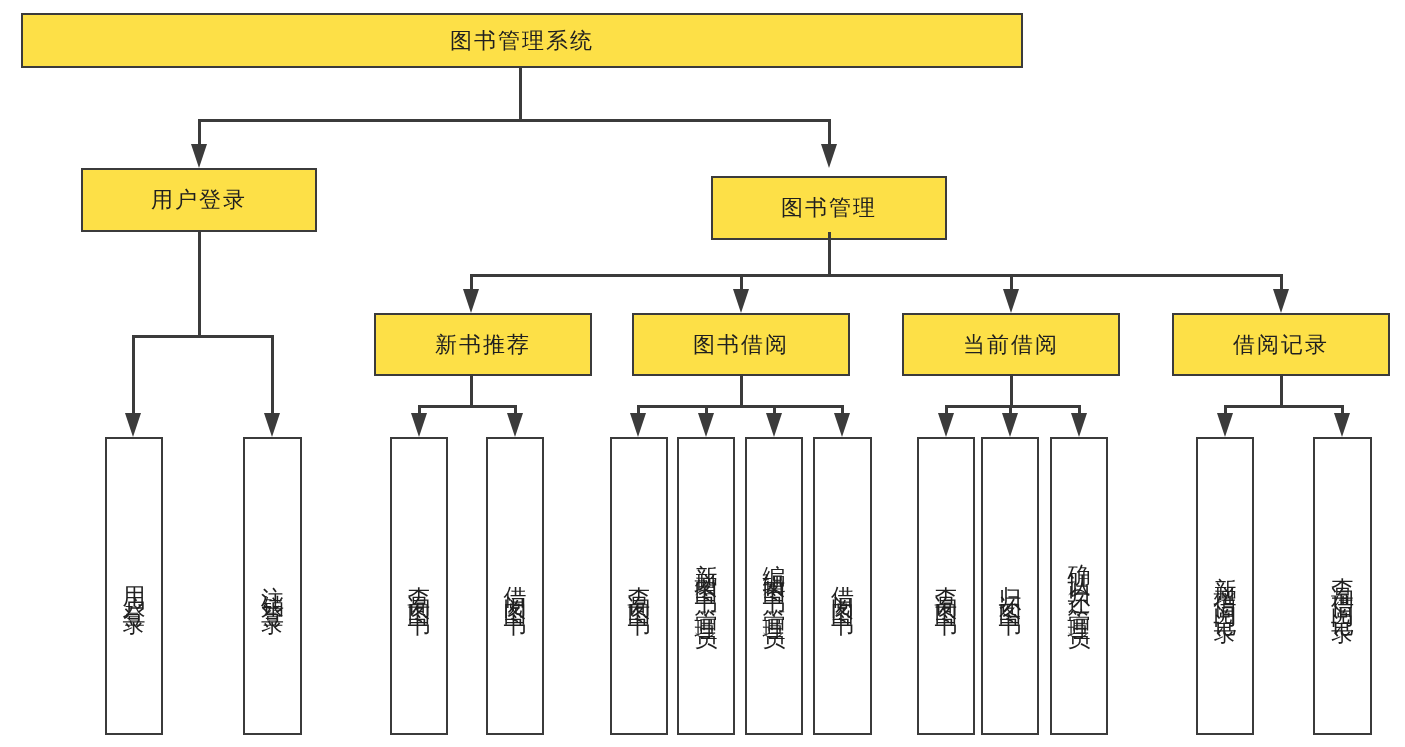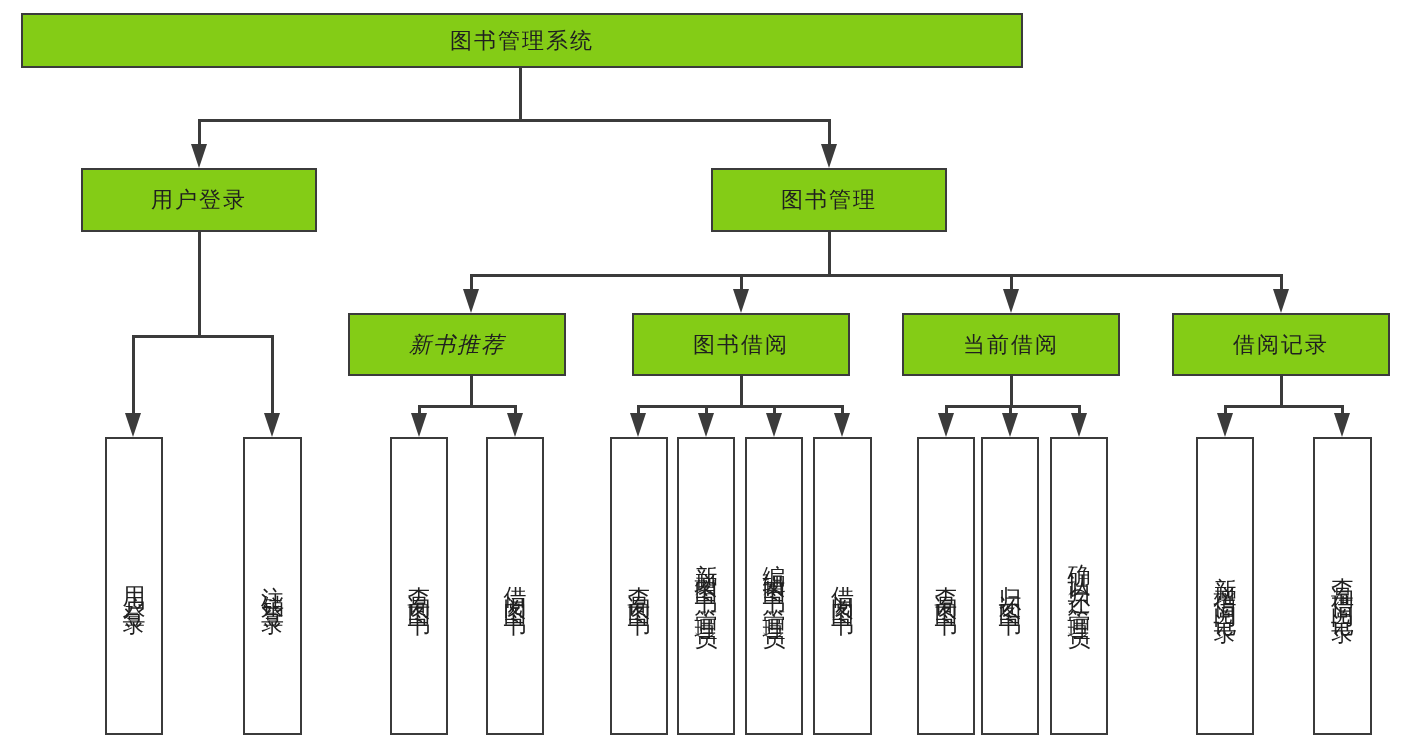--- a/index.html
+++ b/index.html
@@ -1,21 +1,21 @@
 <!DOCTYPE html>
 <html><head>
 <meta charset="utf-8">
 <style>
   html,body{margin:0;padding:0;background:#ffffff;}
   #stage{
     position:relative;width:1405px;height:747px;background:#ffffff;overflow:hidden;
     font-family:"Liberation Sans","DejaVu Sans",sans-serif;
   }
   .box{
-    position:absolute;box-sizing:border-box;border:2px solid #3b3b3b;background:#84cc16;
+    position:absolute;box-sizing:border-box;border:2px solid #3b3b3b;background:#fde047;
     display:flex;align-items:center;justify-content:center;
     font-size:22px;color:#1f1f1f;letter-spacing:2px;white-space:nowrap;
   }
   .vbox{
     position:absolute;box-sizing:border-box;border:2px solid #3b3b3b;background:#ffffff;
     display:flex;align-items:center;justify-content:center;
   }
   .vtext{
     writing-mode:vertical-rl;text-orientation:mixed;
     font-size:23px;letter-spacing:9px;line-height:1;color:#1f1f1f;white-space:nowrap;
@@ -40,41 +40,41 @@
   <div class="box" style="left:21px;top:13px;width:1002px;height:55px;">图书管理系统</div>
 
   <div class="vl" style="left:519px;top:68px;height:54px;"></div>
   <div class="hl" style="left:198px;top:119px;width:633px;"></div>
   <div class="vl" style="left:198px;top:119px;height:28px;"></div>
   <div class="ar" style="left:191px;top:144px;"></div>
   <div class="vl" style="left:828px;top:119px;height:28px;"></div>
   <div class="ar" style="left:821px;top:144px;"></div>
 
   <div class="box" style="left:81px;top:168px;width:236px;height:64px;">用户登录</div>
-  <div class="box" style="left:711px;top:168px;width:236px;height:64px;">图书管理</div>
+  <div class="box" style="left:711px;top:176px;width:236px;height:64px;">图书管理</div>
 
   <div class="vl" style="left:198px;top:232px;height:106px;"></div>
   <div class="hl" style="left:132px;top:335px;width:142px;"></div>
   <div class="vl" style="left:132px;top:335px;height:80px;"></div>
   <div class="ar" style="left:125px;top:413px;"></div>
   <div class="vl" style="left:271px;top:335px;height:80px;"></div>
   <div class="ar" style="left:264px;top:413px;"></div>
 
   <div class="vl" style="left:828px;top:232px;height:45px;"></div>
   <div class="hl" style="left:470px;top:274px;width:813px;"></div>
   <div class="vl" style="left:470px;top:274px;height:17px;"></div>
   <div class="ar" style="left:463px;top:289px;"></div>
   <div class="vl" style="left:740px;top:274px;height:17px;"></div>
   <div class="ar" style="left:733px;top:289px;"></div>
   <div class="vl" style="left:1010px;top:274px;height:17px;"></div>
   <div class="ar" style="left:1003px;top:289px;"></div>
   <div class="vl" style="left:1280px;top:274px;height:17px;"></div>
   <div class="ar" style="left:1273px;top:289px;"></div>
 
-  <div class="box" style="left:348px;top:313px;width:218px;height:63px;font-style:italic;">新书推荐</div>
+  <div class="box" style="left:374px;top:313px;width:218px;height:63px;">新书推荐</div>
   <div class="box" style="left:902px;top:313px;width:218px;height:63px;">当前借阅</div>
   <div class="box" style="left:632px;top:313px;width:218px;height:63px;">图书借阅</div>
   <div class="box" style="left:1172px;top:313px;width:218px;height:63px;">借阅记录</div>
 
   <div class="vl" style="left:470px;top:376px;height:31px;"></div>
   <div class="hl" style="left:418px;top:405px;width:99px;"></div>
   <div class="vl" style="left:418px;top:405px;height:10px;"></div>
   <div class="ar" style="left:411px;top:413px;"></div>
   <div class="vl" style="left:514px;top:405px;height:10px;"></div>
   <div class="ar" style="left:507px;top:413px;"></div>

